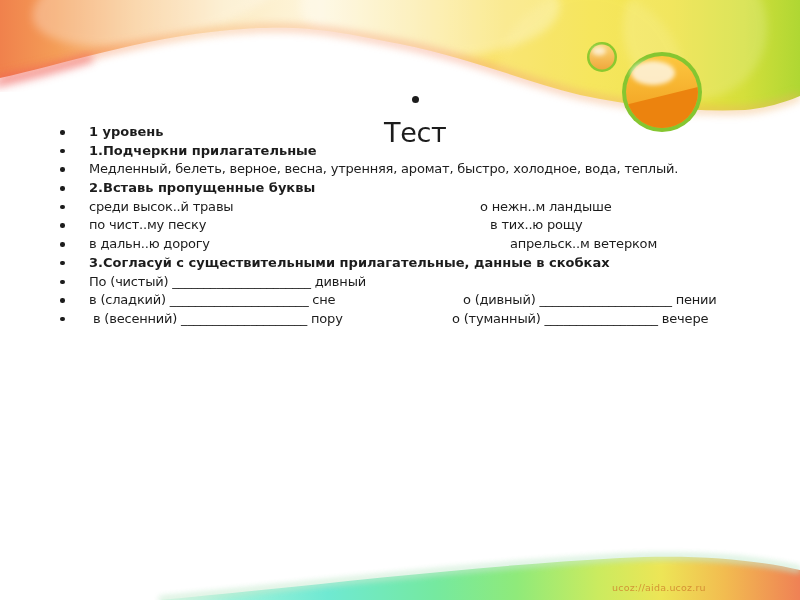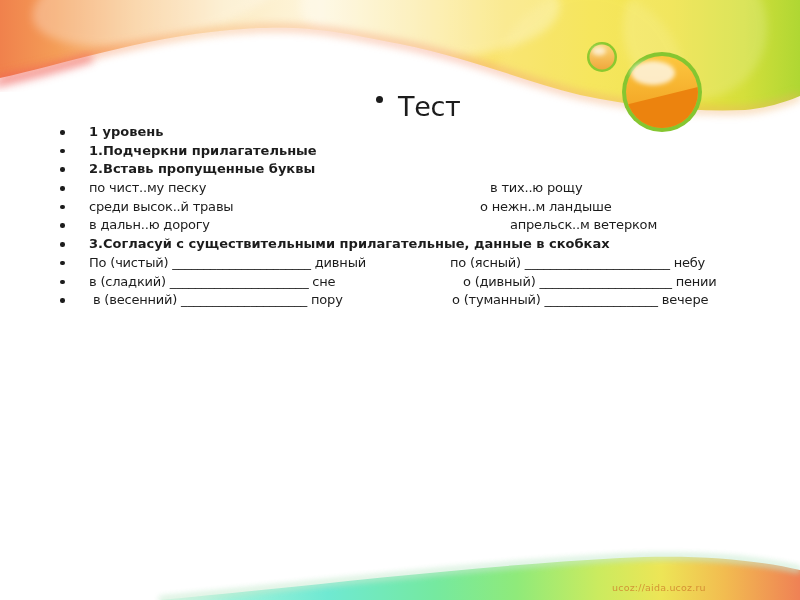--- a/index.html
+++ b/index.html
@@ -9,22 +9,22 @@
     overflow:hidden;
     background:#ffffff;
     font-family:"DejaVu Sans","Liberation Sans",sans-serif;
     color:#1c1c1c;
   }
   .deco{position:absolute;left:0;pointer-events:none;}
   .deco-top{top:0;}
   .deco-bottom{bottom:0;}
 
   .title-row{
-    position:absolute;left:376px;top:92px;
-    display:flex;gap:15px;
+    position:absolute;left:384px;top:92px;
+    display:flex;align-items:center;gap:15px;flex-direction:column;
   }
   .title-bullet{
     width:7px;height:7px;border-radius:50%;
     background:#1c1c1c;flex:0 0 auto;margin-top:4px;
   }
   .title-text{
     font-size:27px;line-height:30px;letter-spacing:-0.3px;
     white-space:pre;
   }
 
@@ -155,47 +155,50 @@
 
   <div class="bullet-list">
       <div class="row bold">
       <span class="dot"></span>
       <span class="left-text">1 уровень</span>
     </div>
       <div class="row bold">
       <span class="dot"></span>
       <span class="left-text">1.Подчеркни прилагательные</span>
     </div>
+      <div class="row">
+      <span class="dot"></span>
+      <span class="left-text">Медленный, белеть, верное, весна, утренняя, аромат, быстро, холодное, вода, теплый.</span>
+    </div>
       <div class="row bold">
       <span class="dot"></span>
       <span class="left-text">2.Вставь пропущенные буквы</span>
     </div>
+      <div class="row">
+      <span class="dot"></span>
+      <span class="left-text">среди высок..й травы</span>
+    <span class="right-text" style="left: 480px;">о нежн..м ландыше</span>
+      </div>
       <div class="row">
       <span class="dot"></span>
       <span class="left-text">по чист..му песку</span>
     <span class="right-text" style="left: 490px;">в тих..ю рощу</span>
       </div>
       <div class="row">
       <span class="dot"></span>
-      <span class="left-text">среди высок..й травы</span>
-    <span class="right-text" style="left: 480px;">о нежн..м ландыше</span>
-      </div>
-      <div class="row">
-      <span class="dot"></span>
       <span class="left-text">в дальн..ю дорогу</span>
     <span class="right-text" style="left: 482px; margin-left: 28px;">апрельск..м ветерком</span>
       </div>
       <div class="row bold">
       <span class="dot"></span>
       <span class="left-text">3.Согласуй с существительными прилагательные, данные в скобках</span>
     </div>
       <div class="row">
       <span class="dot"></span>
       <span class="left-text">По (чистый) ______________________ дивный</span>
-    <span class="right-text" style="left: 450px;">по (ясный) _______________________ небу</span>
       </div>
       <div class="row">
       <span class="dot"></span>
       <span class="left-text">в (сладкий) ______________________ сне</span>
     <span class="right-text" style="left: 463px;">о (дивный) _____________________ пении</span>
       </div>
       <div class="row">
       <span class="dot"></span>
       <span class="left-text"> в (весенний) ____________________ пору</span>
     <span class="right-text" style="left: 452px;">о (туманный) __________________ вечере</span>

